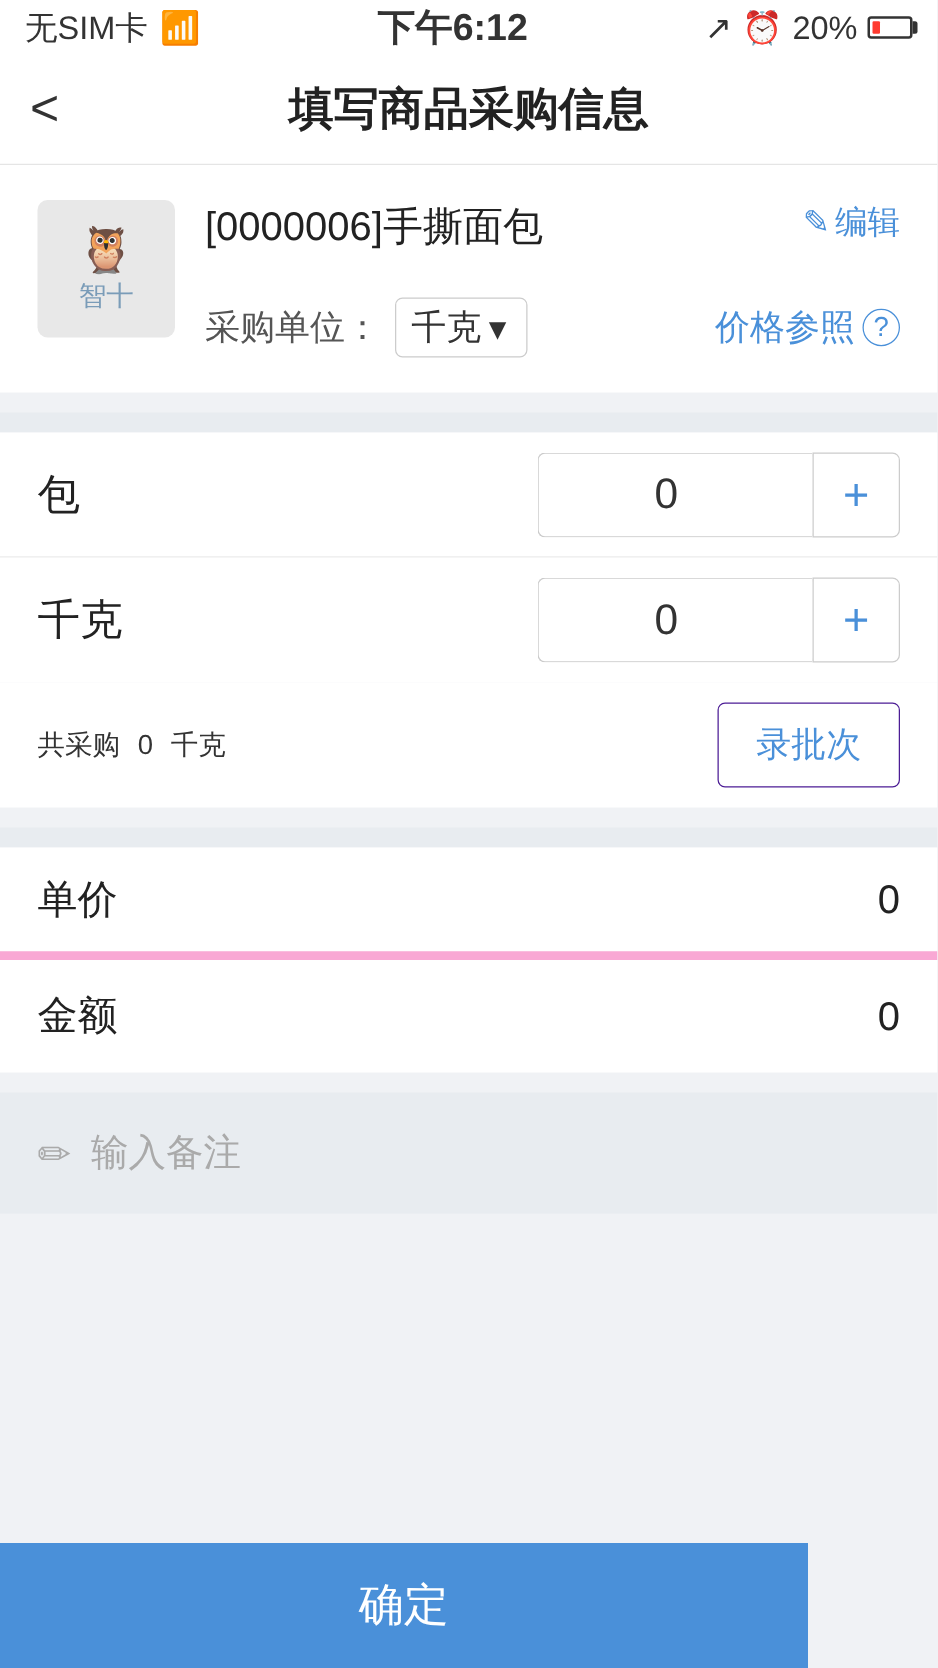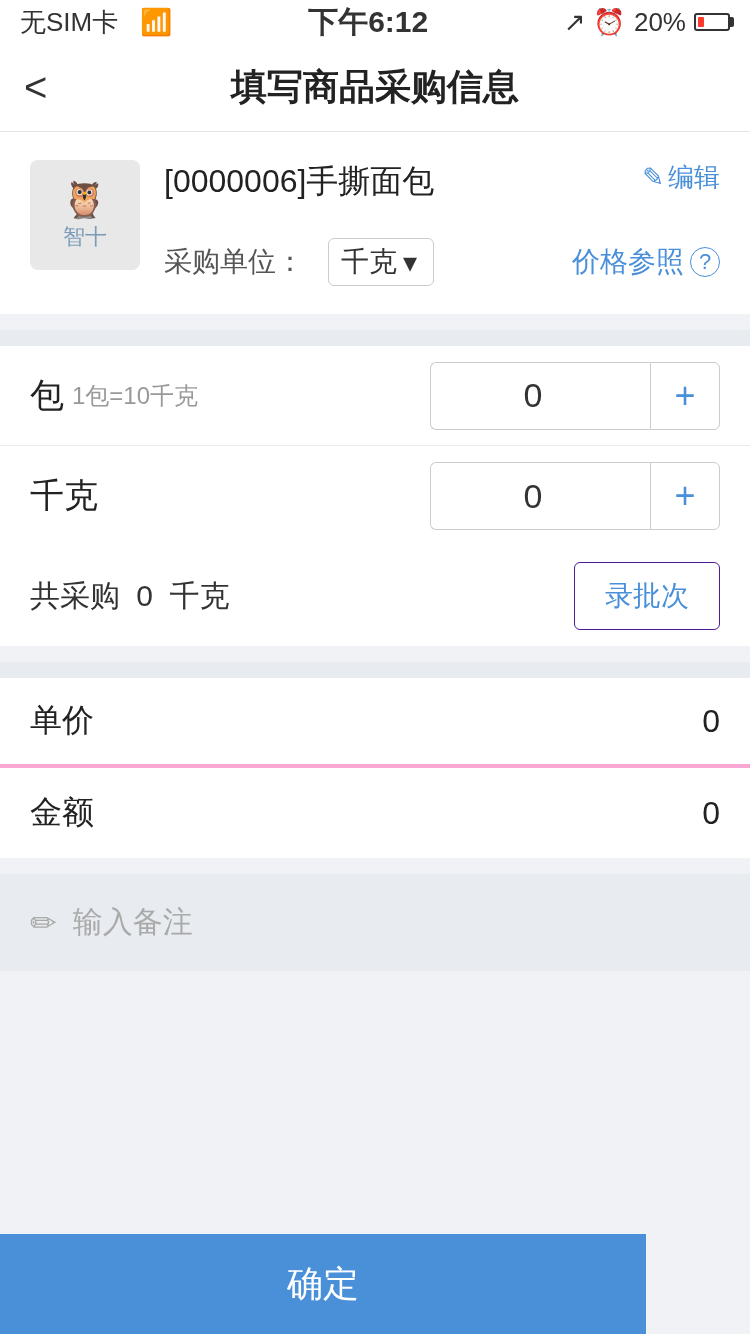--- a/index.html
+++ b/index.html
@@ -17,21 +17,21 @@
     .status-bar {
       height: 44px;
       background: #fff;
       display: flex;
       align-items: center;
       justify-content: space-between;
       padding: 0 20px;
       font-size: 28px;
       font-weight: 500;
     }
-    .status-left { display: flex; align-items: center; gap: 22px; font-size: 26px; }
+    .status-left { display: flex; align-items: center; gap: 10px; font-size: 26px; }
     .status-center { font-size: 30px; font-weight: 600; }
     .status-right { display: flex; align-items: center; gap: 8px; font-size: 26px; }
     .battery-icon {
       display: inline-flex; align-items: center;
     }
     .battery-body {
       width: 36px; height: 18px; border: 2px solid #333; border-radius: 3px; position: relative;
       display: flex; align-items: center; padding: 2px;
     }
     .battery-body::after {
@@ -84,21 +84,21 @@
     .owl-icon { font-size: 36px; color: #7a9cb8; }
     .product-info { flex: 1; }
     .product-header {
       display: flex; justify-content: space-between; align-items: flex-start;
       margin-bottom: 34px;
     }
     .product-name { font-size: 32px; color: #222; font-weight: 500; }
     .edit-btn {
       font-size: 26px; color: #4a90d9; display: flex; align-items: center; gap: 4px; cursor: pointer;
     }
-    .product-unit { display: flex; align-items: center; gap: 24px; font-size: 28px; color: #555; }
+    .product-unit { display: flex; align-items: center; gap: 12px; font-size: 28px; color: #555; }
     .unit-select {
       border: 1px solid #ccc; border-radius: 6px;
       padding: 4px 16px 4px 12px;
       font-size: 28px; color: #333;
       background: #fff;
       display: inline-flex; align-items: center; gap: 6px;
       cursor: pointer;
     }
     .price-ref {
       font-size: 28px; color: #4a90d9; display: flex; align-items: center; gap: 6px; cursor: pointer;
@@ -146,35 +146,35 @@
 
     
     .summary-row {
       background: #fff;
       display: flex; align-items: center;
       padding: 0 30px;
       height: 100px;
       justify-content: space-between;
       margin-bottom: 16px;
     }
-    .summary-text { font-size: 30px; color: #333; }
+    .summary-text { font-size: 22px; color: #333; }
     .batch-btn {
       border: 1px solid #4c1d95; border-radius: 6px;
       padding: 14px 30px;
       font-size: 28px; color: #4a90d9;
       cursor: pointer; background: #fff;
     }
 
     
     .price-section { background: #fff; margin-bottom: 16px; }
     .price-row {
       display: flex; align-items: center;
       padding: 0 30px;
       height: 90px;
-      border-bottom: 4px solid #f9a8d4;
+      border-bottom: 7px solid #f9a8d4;
       justify-content: space-between;
     }
     .price-row:last-child { border-bottom: none; }
     .price-label { font-size: 32px; color: #222; }
     .price-value { font-size: 32px; color: #222; }
 
     
     .note-section {
       background: #e8ecf0;
       padding: 28px 30px;
@@ -249,21 +249,20 @@
     </div>
   </div>
 </div>
 
 <div class="divider-thick"></div>
 
 <div class="input-section">
 
   <div class="input-row">
     <span class="input-label">包</span>
-    <span class="input-sublabel">1包=10千克</span>
     <div class="input-spacer"></div>
     <div class="qty-wrapper">
       <input class="qty-input" type="number" value="0" style="">
       <div class="plus-btn">
         <span>+</span>
       </div>
     </div>
   </div>
 
   <div class="input-row">

